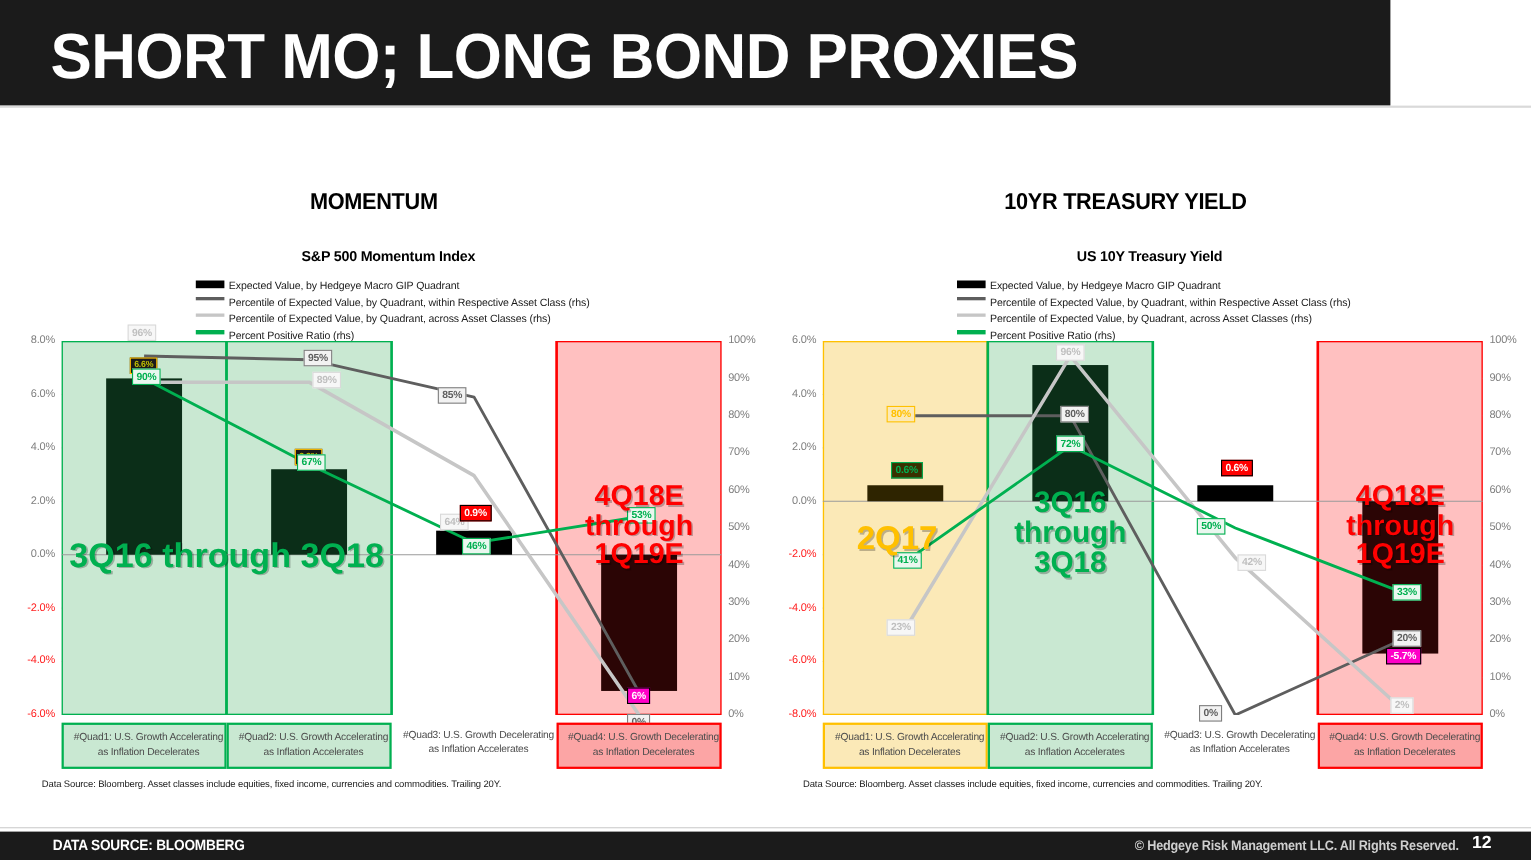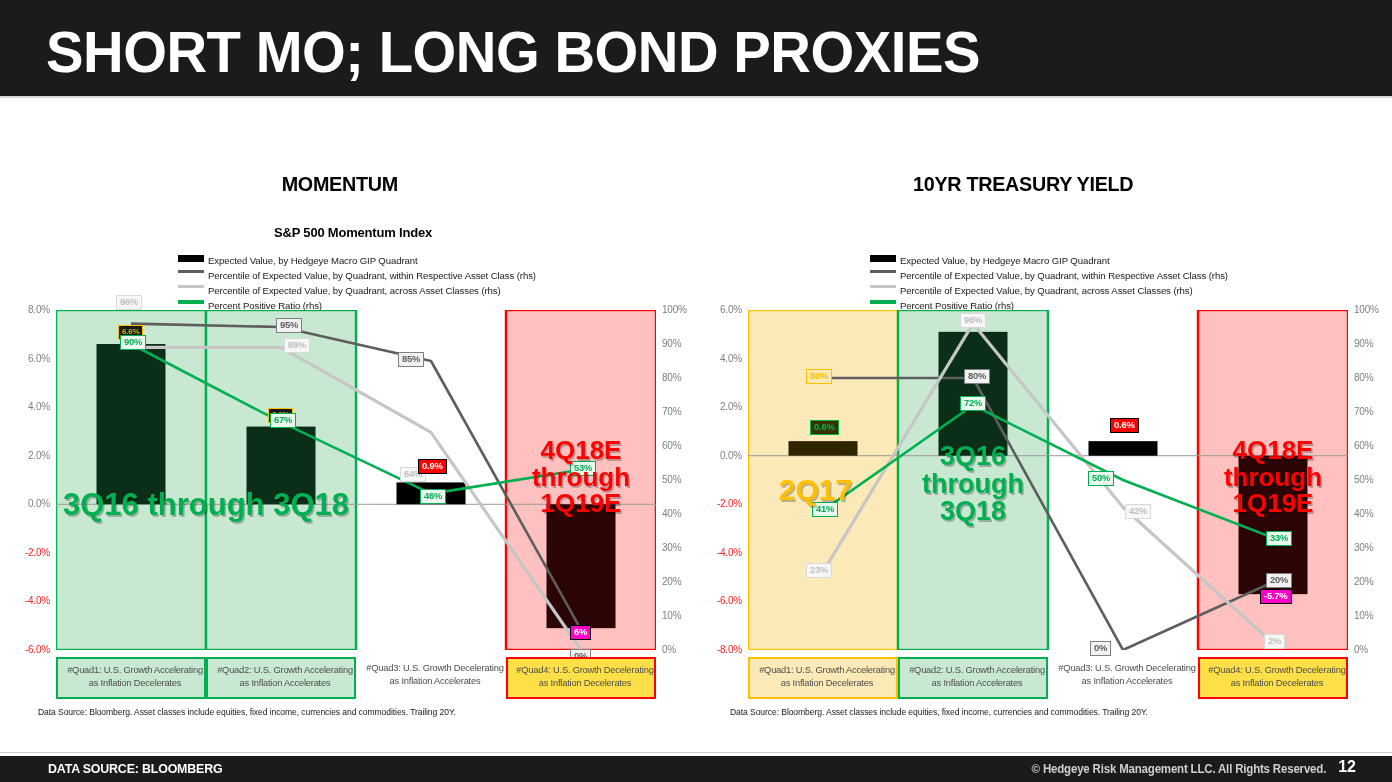--- a/index.html
+++ b/index.html
@@ -6,21 +6,21 @@
   html, body { margin:0; padding:0; }
   body {
     width:1392px; height:782px;
     background:#ffffff;
     font-family:"Liberation Sans", sans-serif;
     overflow:hidden;
     position:relative;
   }
   
   #header {
-    position:absolute; left:0; top:0; width:1392px; height:96px;
+    position:absolute; left:0; top:0; width:1264px; height:96px;
     background:#1b1b1b;
   }
   #header-title {
     position:absolute; left:46px; top:18px;
     color:#ffffff;
     font-size:58px;
     font-weight:bold;
     letter-spacing:-0.5px;
     font-family:"Liberation Sans", sans-serif;
     transform:scaleX(0.97);
@@ -106,21 +106,21 @@
   
   .quad-row { position:absolute; left:48px; top:432px; width:600px; height:42px; }
   .quad-cap {
     position:absolute; top:0; width:150px; height:42px;
     font-size:9.3px; color:#4d4d4d; text-align:center;
     line-height:13px; padding-top:5px; letter-spacing:-0.2px;padding-left:8px;
   }
   .quad-cap.q1y { background:#fbe9b7; border:2px solid #ffc000; }
   .quad-cap.q2g { background:#c9e8d2; border:2px solid #00b050; }
   .quad-cap.q3w { background:transparent; border:none; }
-  .quad-cap.q4r { background:#fde047; border:2px solid #ff0000; }
+  .quad-cap.q4r { background:#fca5a5; border:2px solid #ff0000; }
 
   .source-note {
     position:absolute; left:30px; top:482px;
     font-size:8.6px; color:#1a1a1a; letter-spacing:-0.1px; white-space:nowrap;
   }
 
   
   .watermark {
     position:absolute; text-align:center; font-weight:bold;
     line-height:1.02; white-space:pre-line; pointer-events:none;
@@ -264,20 +264,21 @@
   <div class="source-note">Data Source: Bloomberg. Asset classes include equities, fixed income, currencies and commodities. Trailing 20Y.</div>
 
   <div class="watermark green" style="left:48px; top:264px; width:300px; font-size:31px;">3Q16 through 3Q18</div>
   <div class="watermark red" style="left:498px; top:212px; width:150px; font-size:26px;">4Q18E
 through
 1Q19E</div>
 </div>
 
 <div class="panel" id="panel-right">
 
+  <div class="chart-title">US 10Y Treasury Yield</div>
 
   <div class="legend">
     <div class="legend-row">
       <span class="legend-swatch s0"></span>
       <span class="legend-text">Expected Value, by Hedgeye Macro GIP Quadrant</span>
     </div>
     <div class="legend-row">
       <span class="legend-swatch s1"></span>
       <span class="legend-text">Percentile of Expected Value, by Quadrant, within Respective Asset Class (rhs)</span>
     </div>

